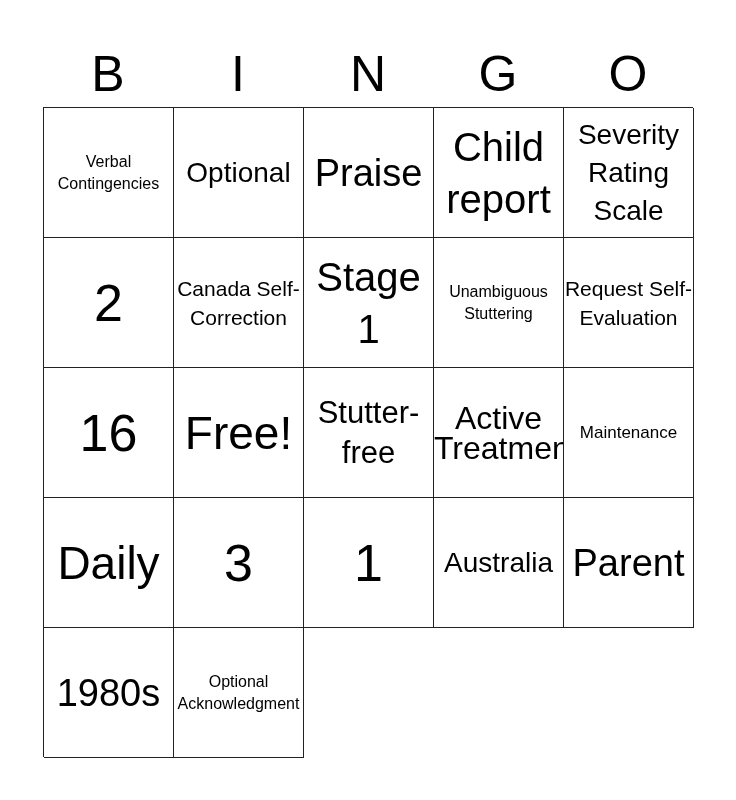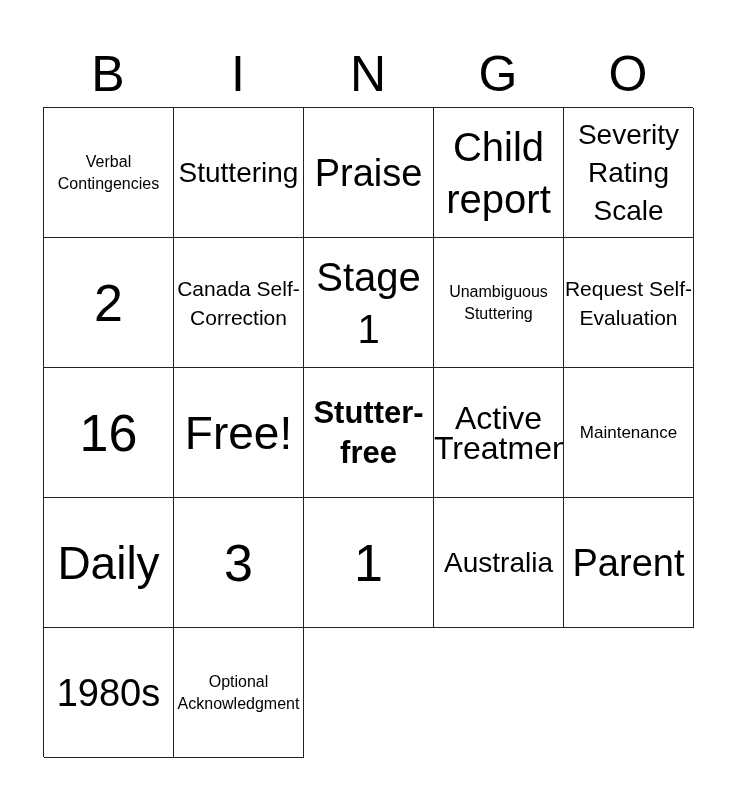--- a/index.html
+++ b/index.html
@@ -8,42 +8,42 @@
   .header span{width:130px;text-align:center;font-size:50px;line-height:60px;}
   .grid{position:absolute;left:43px;top:107px;width:650px;height:650px;display:grid;grid-template-columns:repeat(5,130px);grid-template-rows:repeat(5,130px);border-top:1.5px solid #222;border-left:1.5px solid #222;box-sizing:border-box;}
   .cell{border-right:1.5px solid #222;border-bottom:1.5px solid #222;box-sizing:border-box;display:flex;align-items:center;justify-content:center;text-align:center;overflow:hidden;}
   .cell span{display:block;width:100%;}
   .s13{font-size:13px;line-height:22px;}
   .s17{font-size:17px;line-height:22px;}
   .s20{font-size:21px;line-height:29px;}
   .s22{font-size:32px;line-height:30px;}
   .s26{font-size:26px;line-height:29px;}
   .s28{font-size:28px;line-height:38px;}
-  .s32{font-size:33px;line-height:40px;font-weight:bold;}
+  .s32{font-size:33px;line-height:40px;}
   .s36{font-size:38px;line-height:52px;}
   .s44{font-size:46px;line-height:52px;text-align:center;}
   .s48{font-size:52px;line-height:52px;}
 </style>
 </head>
 <body>
 
 <div class="header">
   <span>B</span>
   <span>I</span>
   <span>N</span>
   <span>G</span>
   <span>O</span>
 </div>
 
 <div class="grid">
   <div class="cell">
       <span class="s17" style="font-size:16px">Verbal Contingencies</span>
     </div>
   <div class="cell">
-      <span class="s26" style="font-size:28px">Stuttering</span>
+      <span class="s26" style="font-size:28px">Optional</span>
     </div>
   <div class="cell">
       <span class="s36">Praise</span>
     </div>
   <div class="cell">
       <span class="s36" style="font-size:40px;line-height:52px;padding:0 4px">Child report</span>
     </div>
   <div class="cell">
       <span class="s28">Severity Rating Scale</span>
     </div>

